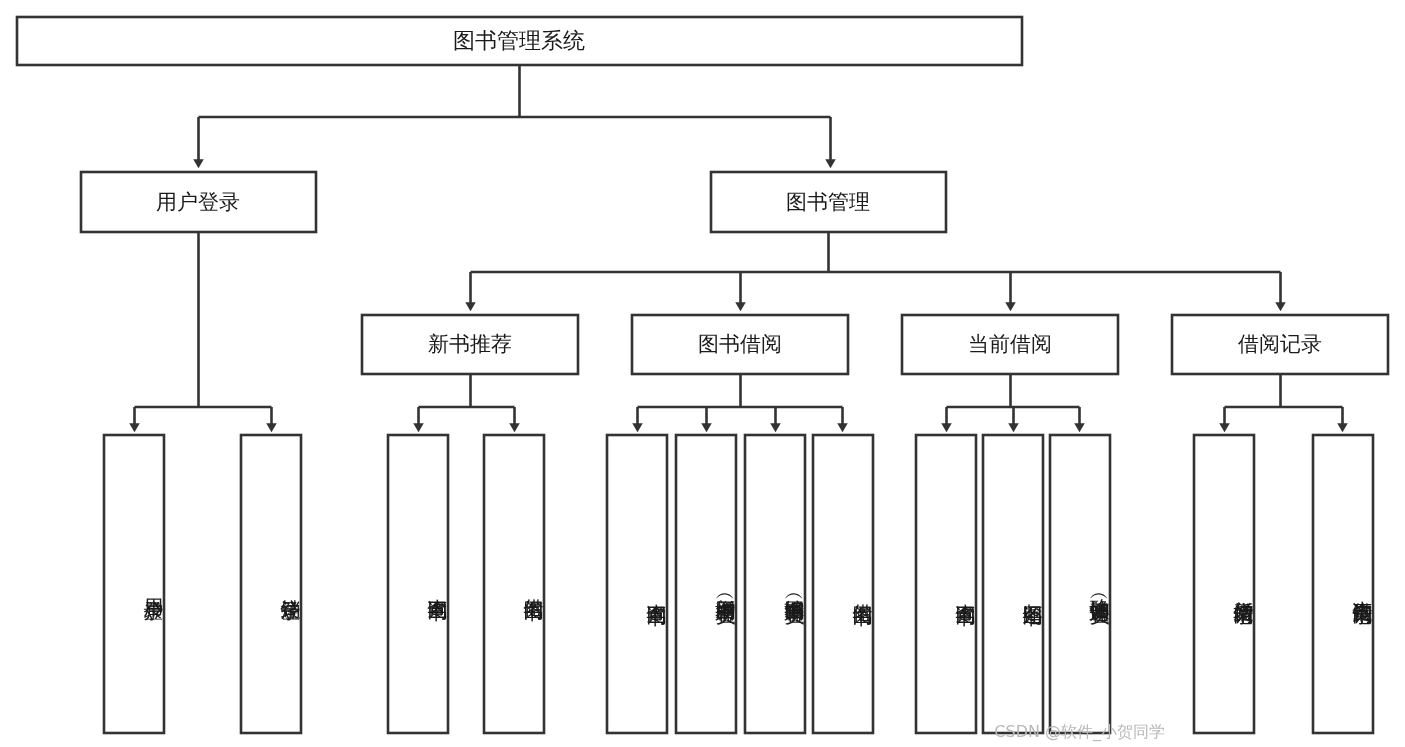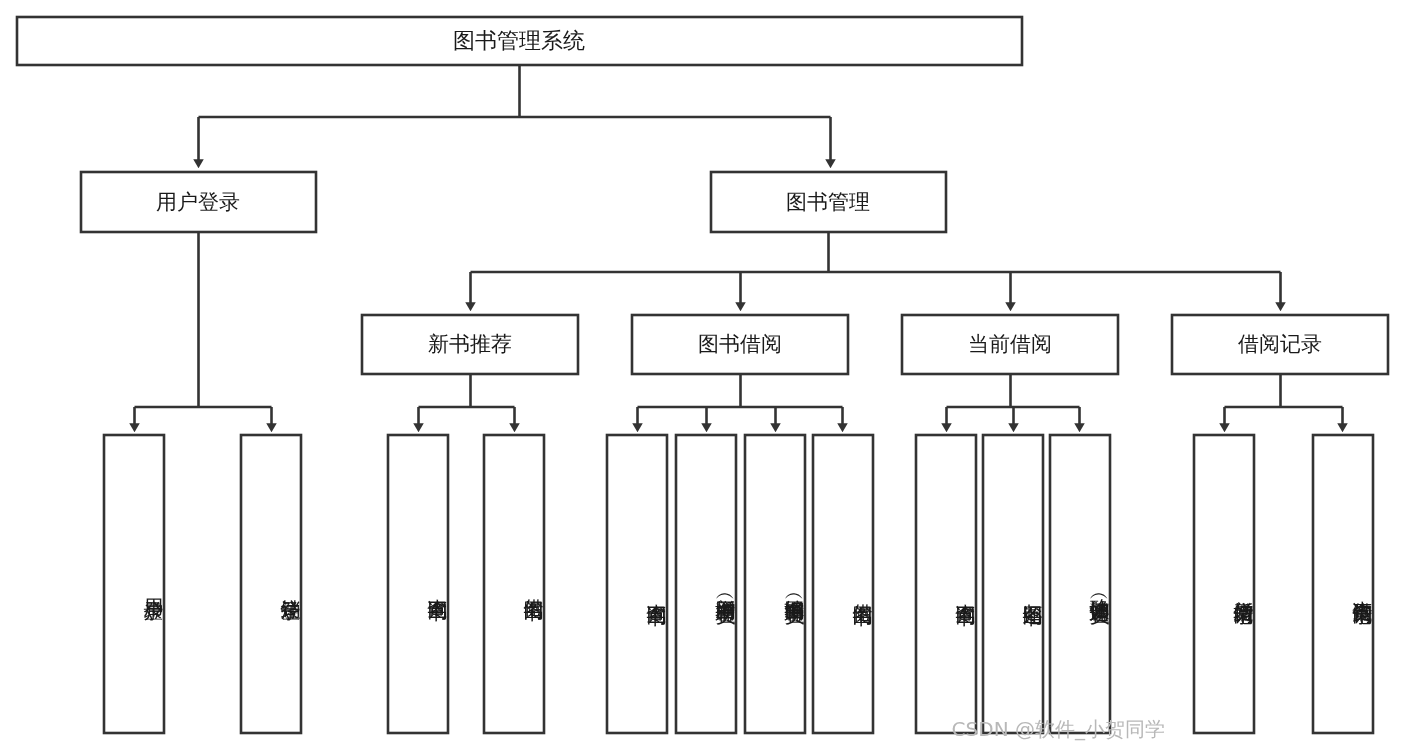--- a/index.html
+++ b/index.html
@@ -66,21 +66,21 @@
     white-space: nowrap;
     text-align: center;
     pointer-events: none;
     user-select: none;
   }
   #watermark {
     position: absolute;
     right: 8px;
     bottom: 4px;
     font-family: "DejaVu Sans", "Liberation Sans", sans-serif;
-    font-size: 20px;
+    font-size: 16px;
     color: #b8b8b8;
     white-space: nowrap;
     user-select: none;
   }
 </style>
 </head>
 <body>
 
 <div id="diagram-root">
 

